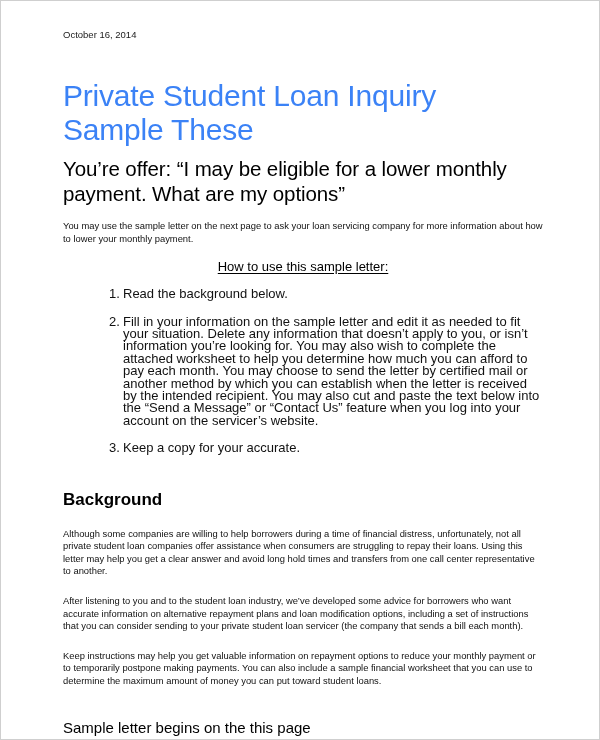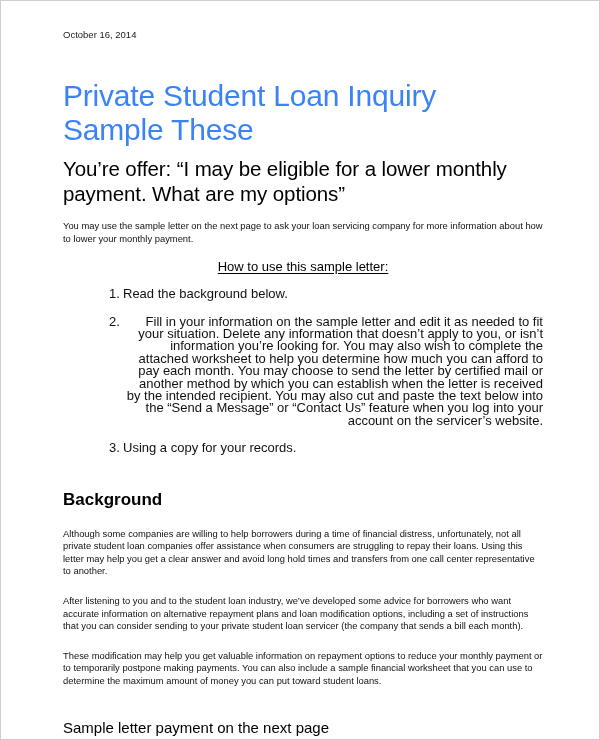--- a/index.html
+++ b/index.html
@@ -83,21 +83,20 @@
   }
   ol.steps > li::before {
     counter-increment: stepnum;
     content: counter(stepnum) ".";
     position: absolute;
     left: 0;
     top: 0;
   }
   ol.steps > li.wide-gap {
     padding-left: 14px;
-    text-align: right;
   }
   .bg-heading {
     font-size: 17px;
     line-height: 22px;
     font-weight: bold;
     margin: 34px 0 0 0;
     color: #000;
   }
   .bg-para {
     font-size: 9.4px;
@@ -133,28 +132,28 @@
     <h3 class="howto-heading">How to use this sample letter:</h3>
 
     <ol class="steps">
       <li>
         <span>Read the background below.</span>
       </li>
       <li class="wide-gap">
         <span>Fill in your information on the sample letter and edit it as needed to fit your situation. Delete any information that doesn’t apply to you, or isn’t information you’re looking for. You may also wish to complete the attached worksheet to help you determine how much you can afford to pay each month. You may choose to send the letter by certified mail or another method by which you can establish when the letter is received by the intended recipient. You may also cut and paste the text below into the “Send a Message” or “Contact Us” feature when you log into your account on the servicer’s website.</span>
       </li>
       <li>
-        <span>Using a copy for your records.</span>
+        <span>Keep a copy for your accurate.</span>
       </li>
     </ol>
 
     <h3 class="bg-heading">Background</h3>
 
     <p class="bg-para">Although some companies are willing to help borrowers during a time of financial distress, unfortunately, not all private student loan companies offer assistance when consumers are struggling to repay their loans. Using this letter may help you get a clear answer and avoid long hold times and transfers from one call center representative to another.</p>
 
     <p class="bg-para">After listening to you and to the student loan industry, we’ve developed some advice for borrowers who want accurate information on alternative repayment plans and loan modification options, including a set of instructions that you can consider sending to your private student loan servicer (the company that sends a bill each month).</p>
 
-    <p class="bg-para">These modification may help you get valuable information on repayment options to reduce your monthly payment or to temporarily postpone making payments. You can also include a sample financial worksheet that you can use to determine the maximum amount of money you can put toward student loans.</p>
+    <p class="bg-para">Keep instructions may help you get valuable information on repayment options to reduce your monthly payment or to temporarily postpone making payments. You can also include a sample financial worksheet that you can use to determine the maximum amount of money you can put toward student loans.</p>
 
-    <p class="closing-line">Sample letter payment on the next page</p>
+    <p class="closing-line">Sample letter begins on the this page</p>
 
   </div>
 </div>
 
 </body></html>

